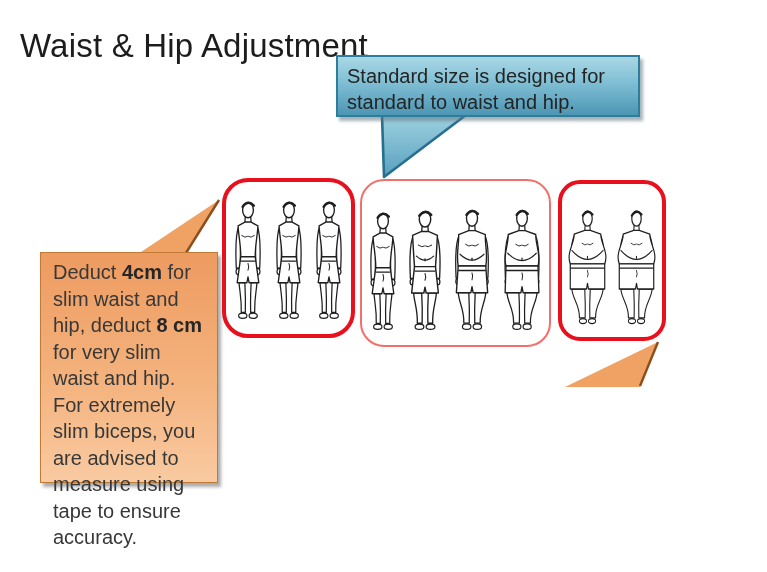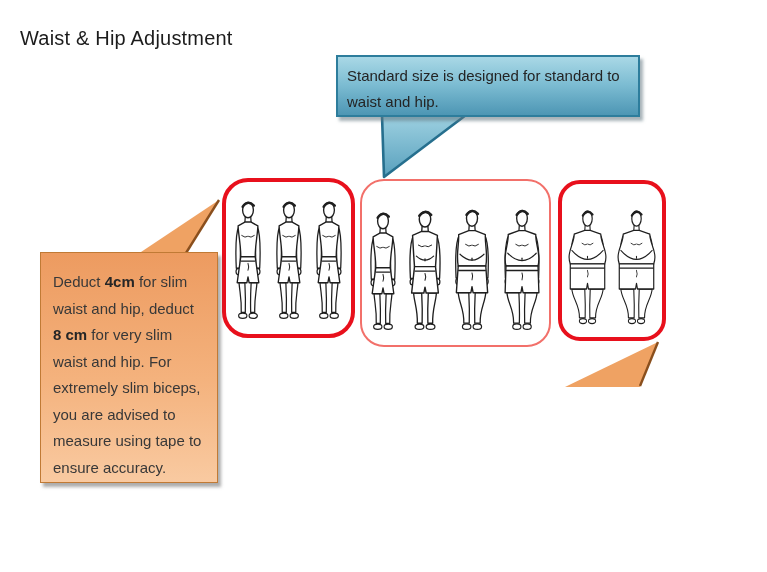--- a/index.html
+++ b/index.html
@@ -13,51 +13,51 @@
     --orange-border:#c07a35;
     --text-dark:#383838;
     --title-color:#1c1c1c;
   }
   html,body{margin:0;padding:0;background:#fff;}
   .canvas{
     position:relative;width:767px;height:572px;background:#ffffff;
     font-family:"Liberation Sans", sans-serif;overflow:hidden;
   }
   .page-title{
-    position:absolute;left:20px;top:27px;font-size:20px;font-weight:400;
+    position:absolute;left:20px;top:27px;font-size:33px;font-weight:400;
     color:var(--title-color);letter-spacing:.2px;
   }
   .group{position:absolute;background:#fff;display:flex;justify-content:space-evenly;
     align-items:flex-end;box-sizing:border-box;z-index:1;}
   .group-slim{left:222px;top:178px;width:133px;height:160px;
     border:4px solid var(--red-strong);border-radius:26px;padding-bottom:10px;}
   .group-standard{left:360px;top:179px;width:191px;height:168px;
     border:2px solid var(--red-mid);border-radius:24px;padding-bottom:10px;}
   .group-big{left:558px;top:180px;width:108px;height:161px;
     border:4px solid var(--red-strong);border-radius:22px;padding-bottom:8px;}
   .tails{position:absolute;left:0;top:0;z-index:2;pointer-events:none;}
   .callout{
     position:absolute;box-sizing:border-box;z-index:3;
-    font-size:15px;color:var(--text-dark);
+    font-size:20px;color:var(--text-dark);
   }
   .callout b{font-weight:bold;color:#262626;}
   .callout-blue{
     left:336px;top:55px;width:304px;height:62px;
     background:linear-gradient(180deg,var(--blue-top) 0%,#7cbcd2 48%,var(--blue-bottom) 100%);
     border:2px solid var(--blue-border);
     padding:6px 9px;line-height:26px;color:#242424;
     box-shadow:3px 4px 3px rgba(96,117,128,.55);
   }
   .callout-orange{
     background:linear-gradient(180deg,var(--orange-top) 0%,#f4b27d 55%,var(--orange-bottom) 100%);
     border:1px solid var(--orange-border);
     box-shadow:3px 4px 3px rgba(105,105,105,.55);
     line-height:26.5px;
   }
-  .callout-left{left:40px;top:252px;width:178px;height:231px;padding:16px 12px;}
+  .callout-left{left:40px;top:252px;width:178px;height:231px;padding:6px 12px;}
   .callout-right{left:385px;top:385px;width:307px;height:130px;padding:5px 12px;}
   .figure{display:block;}
 </style>
 </head>
 <body>
 
 <div class="canvas">
 
   <div class="page-title">Waist &amp; Hip Adjustment</div>
 

